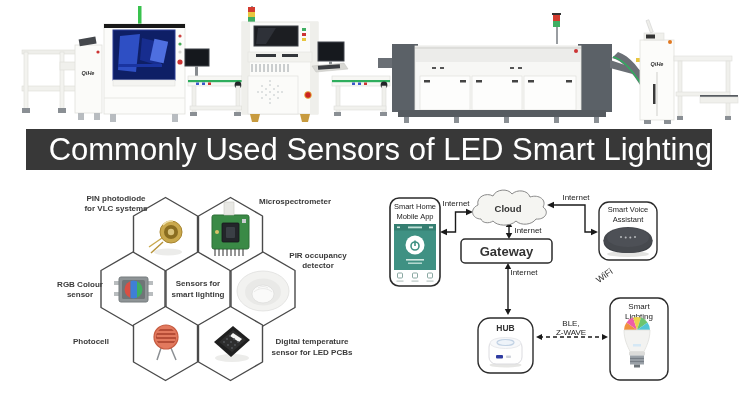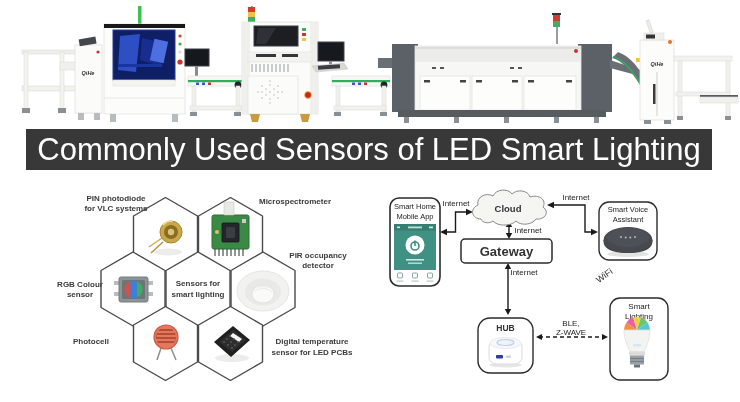--- a/index.html
+++ b/index.html
@@ -4,21 +4,21 @@
 <style>
   html,body{margin:0;padding:0;}
   body{
     width:740px;height:402px;position:relative;overflow:hidden;
     background:#ffffff;font-family:"Liberation Sans",sans-serif;
   }
   #stage{position:absolute;left:0;top:0;width:740px;height:402px;}
   #banner{
     position:absolute;left:26px;top:129px;width:686px;height:41px;
     background:#383838;color:#ffffff;font-size:31px;line-height:41px;
-    text-align:center;white-space:nowrap;letter-spacing:0px;
+    text-align:right;white-space:nowrap;letter-spacing:0px;
     font-family:"Liberation Sans",sans-serif;
   }
   svg text{font-family:"Liberation Sans",sans-serif;fill:#333333;}
   .lbl{font-size:8px;font-weight:bold;fill:#3a3a3a;}
   .dlbl{font-size:8px;fill:#222222;}
   .dlbl-sm{font-size:7.5px;fill:#222222;}
   .bold{font-weight:bold;}
 </style>
 </head>
 <body>

